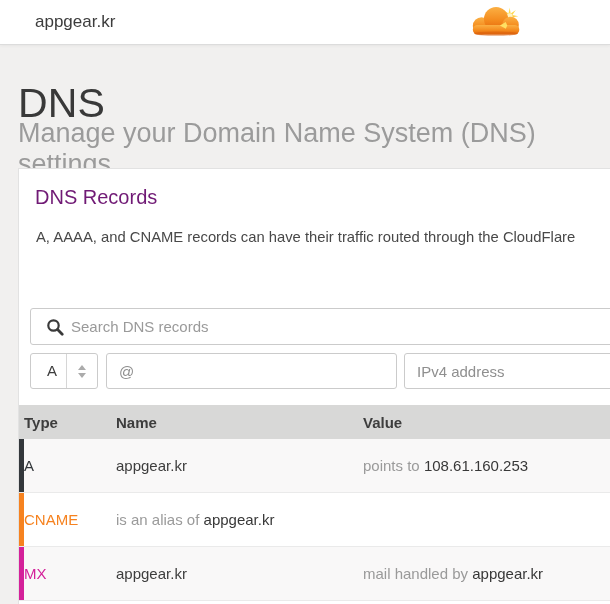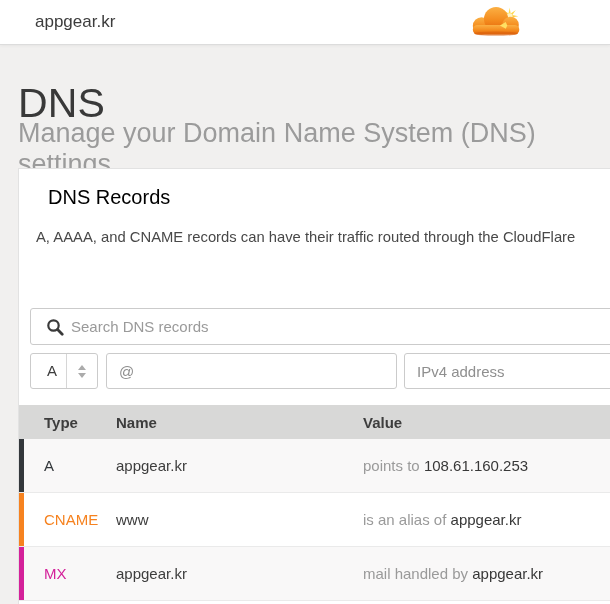--- a/index.html
+++ b/index.html
@@ -35,22 +35,22 @@
     font-size:27px; font-weight:300; color:#9b9b9b;
   }
 
   
   .card {
     position:absolute; left:18px; top:168px; width:844px; height:520px;
     background:#ffffff;
     border:1px solid #e2e2e2;
   }
   .card h2 {
-    position:absolute; left:29px; top:17px;
-    font-size:20px; font-weight:400; color:#000000;
+    position:absolute; left:16px; top:17px;
+    font-size:20px; font-weight:400; color:#701a75;
   }
   .card .desc {
     position:absolute; left:17px; top:56px;
     font-size:14.8px; line-height:25.5px; color:#484848;
     white-space:nowrap;
   }
 
   
   .search-wrap {
     position:absolute; left:11px; top:139px; width:824px; height:37px;
@@ -97,21 +97,21 @@
   .t-head {
     display:flex; height:34px; align-items:center;
     background:#d8d8d7; font-size:15px; font-weight:700; color:#3d3d3d;
   }
   .t-row {
     display:flex; height:54px; align-items:center; position:relative;
     border-bottom:1px solid #eaeaea; font-size:15px; cursor:pointer;
   }
   .t-row.odd { background:#f9f8f8; }
   .t-row .stripe { position:absolute; left:0; top:0; width:5px; height:100%; }
-  .c-type  { width:97px;  padding-left:25px; }
+  .c-type  { width:97px;  padding-left:5px; }
   .c-name  { width:247px; color:#3d3d3d; }
   .c-value { flex:1; }
   .v-prefix { color:#9a9a9a; }
   .v-main   { color:#383838; }
 </style>
 </head>
 <body>
 
 <div class="topbar">
   <span class="domain">appgear.kr</span>
@@ -185,21 +185,20 @@
       <div class="c-type" style="color: rgb(51, 55, 59);">A</div>
       <div class="c-name">appgear.kr</div>
       <div class="c-value">
         <span class="v-prefix">points to </span><span class="v-main">108.61.160.253</span>
       </div>
     </div>
 
     <div class="t-row">
       <span class="stripe" style="background: rgb(246, 130, 31);"></span>
       <div class="c-type" style="color: rgb(246, 130, 31);">CNAME</div>
-      <div class="c-name">www</div>
       <div class="c-value">
         <span class="v-prefix">is an alias of </span><span class="v-main">appgear.kr</span>
       </div>
     </div>
 
     <div class="t-row odd">
       <span class="stripe" style="background: rgb(212, 33, 154);"></span>
       <div class="c-type" style="color: rgb(212, 33, 154);">MX</div>
       <div class="c-name">appgear.kr</div>
       <div class="c-value">

